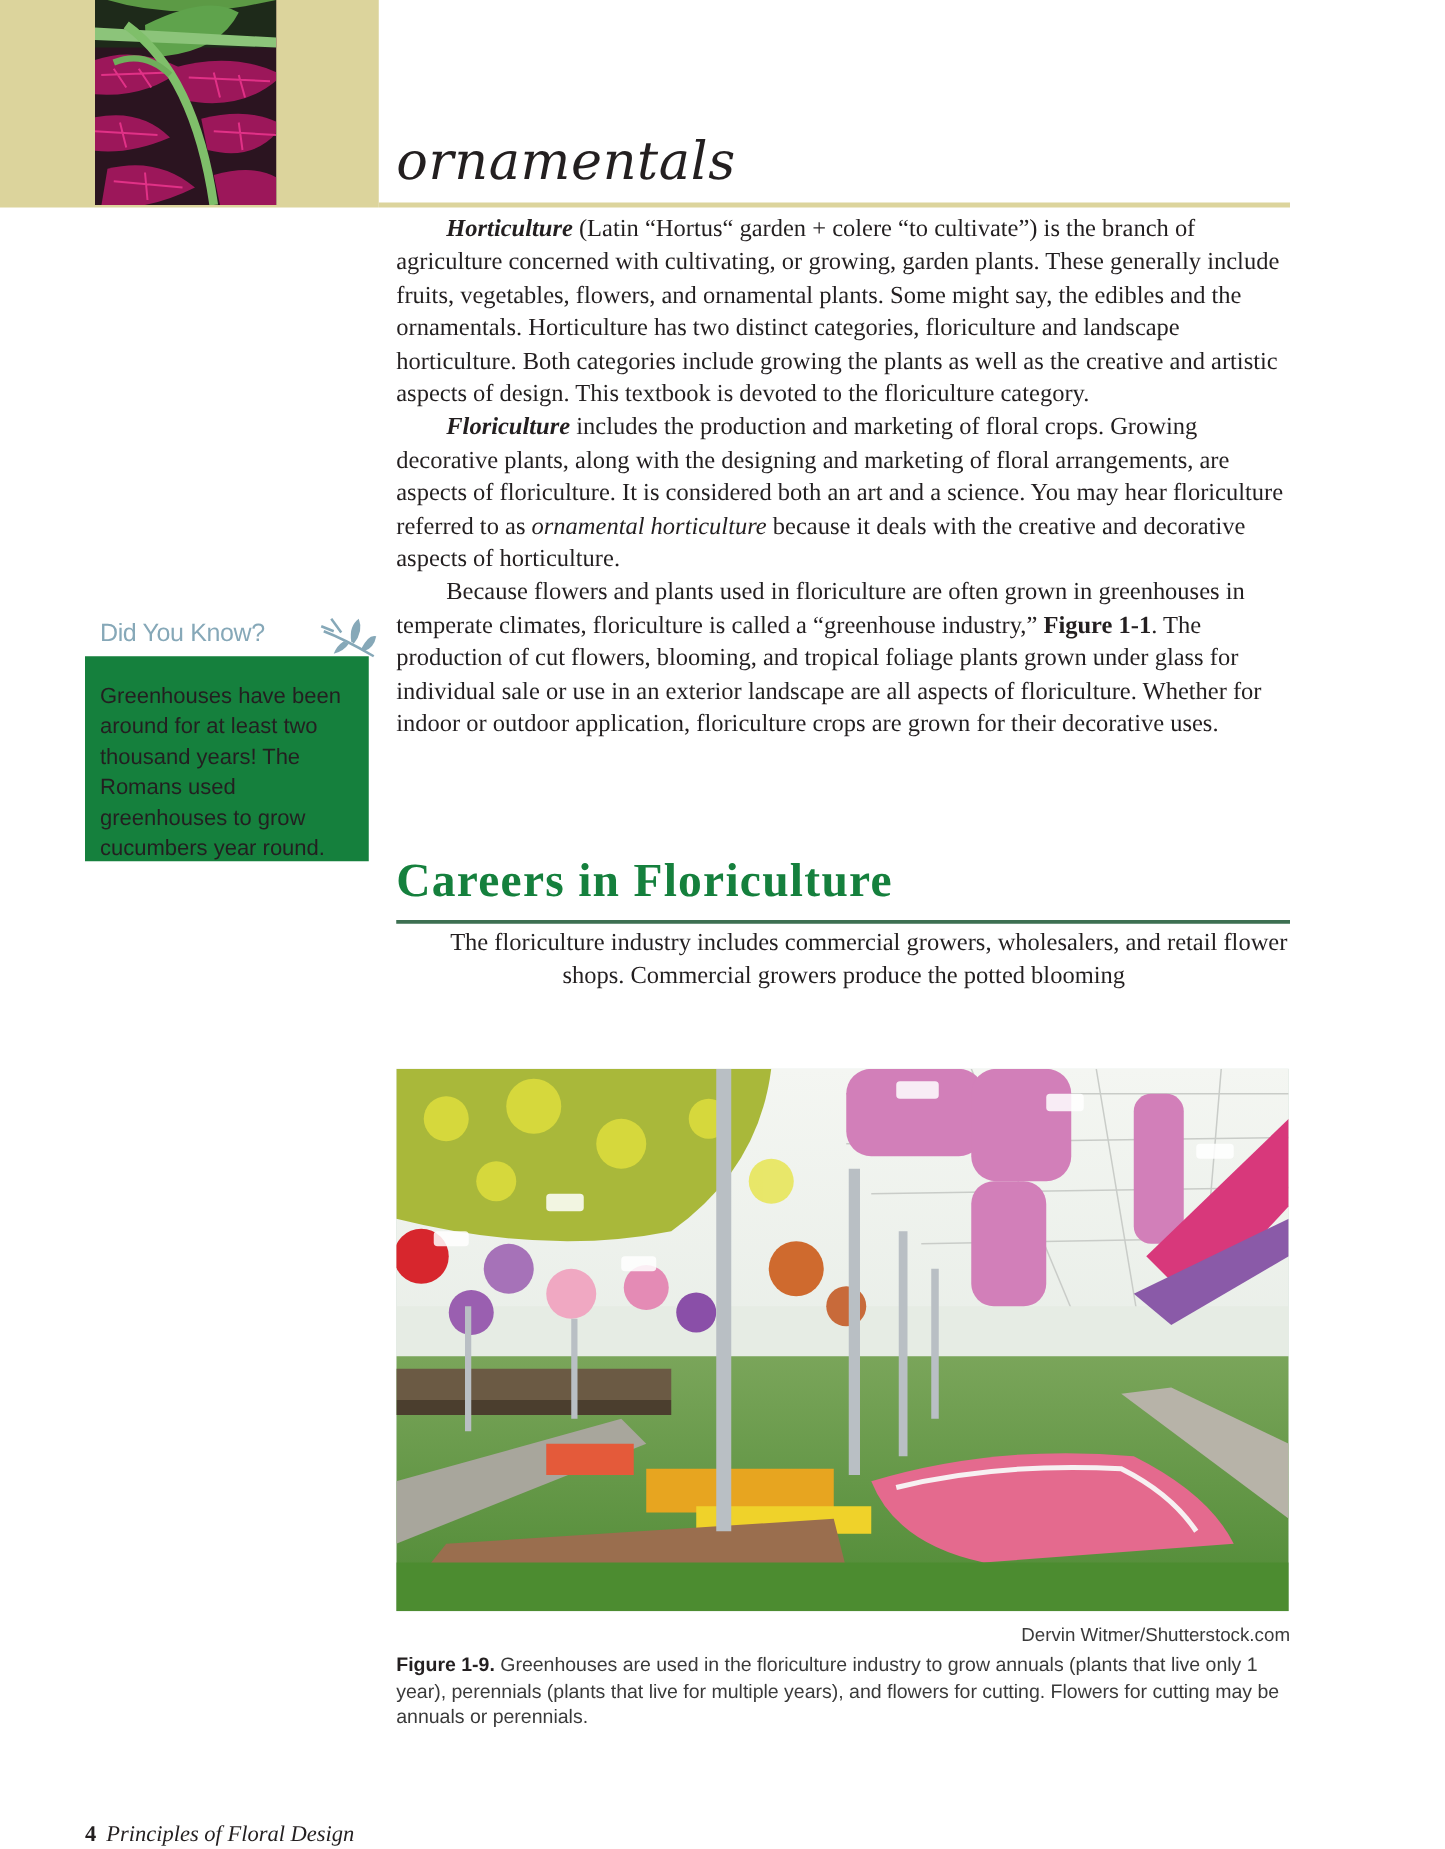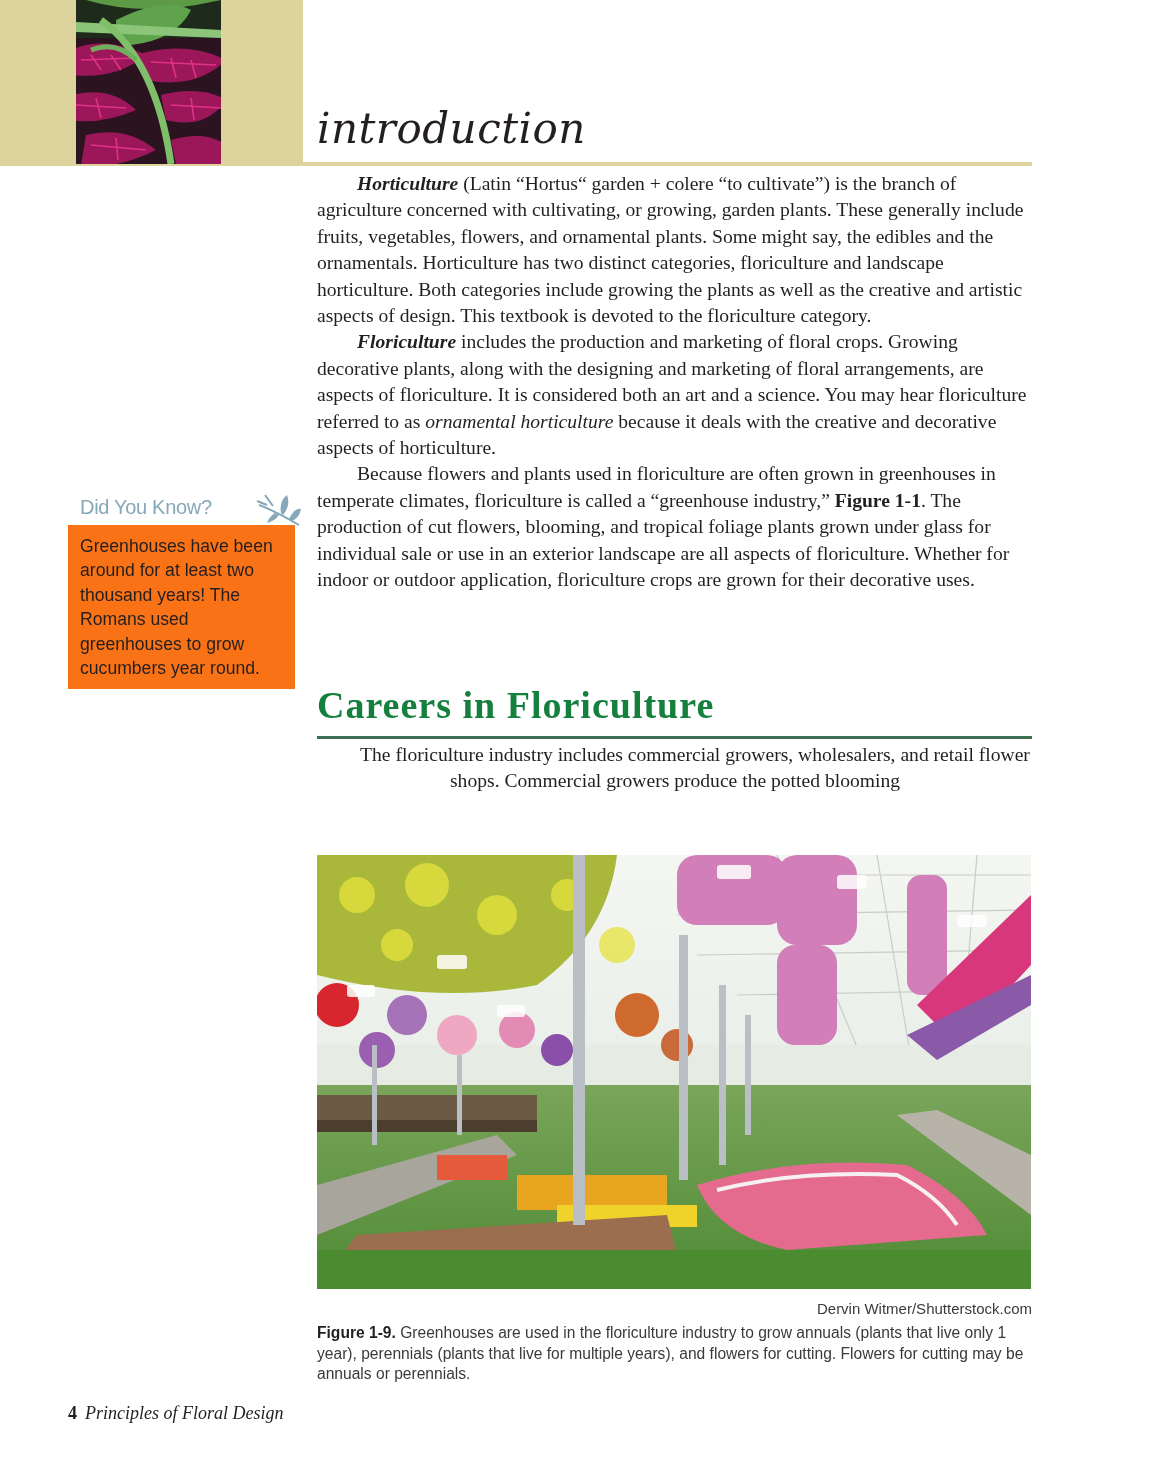--- a/index.html
+++ b/index.html
@@ -51,21 +51,21 @@
 
   
   .dyk-title {
     position: absolute; left: 80px; top: 497px;
     font-family: "Liberation Sans", sans-serif; font-size: 20px;
     color: #86a8b8; letter-spacing: -0.3px; line-height: 1;
   }
   .dyk-leaf { position: absolute; left: 255px; top: 491px; width: 48px; height: 38px; }
   .dyk-box {
     position: absolute; left: 68px; top: 525px; width: 227px; height: 164px;
-    background: #f97316; box-sizing: border-box; padding: 9px 10px 0 12px;
+    background: #15803d; box-sizing: border-box; padding: 19px 10px 0 12px;
     font-family: "Liberation Sans", sans-serif; font-size: 17.6px;
     line-height: 24.4px; color: #231f20;
   }
 
   
   .figure-photo {
     position: absolute; left: 317px; top: 855px; width: 714px; height: 434px;
     overflow: hidden; background: #d8e3dc;
   }
   .figure-credit {
@@ -73,21 +73,21 @@
     font-family: "Liberation Sans", sans-serif; font-size: 15px; color: #3a3a3a;
   }
   .figure-caption {
     position: absolute; left: 317px; top: 1323px; width: 716px;
     font-family: "Liberation Sans", sans-serif; font-size: 15.6px;
     line-height: 20.6px; color: #3a3a3a;
   }
   .figure-caption .fig-label { font-weight: bold; color: #231f20; }
 
   .footer {
-    position: absolute; left: 68px; top: 1403px;
+    position: absolute; left: 68px; top: 1457px;
     font-family: "Liberation Serif", serif; font-size: 18px; color: #231f20;
   }
   .footer .pg { font-weight: bold; margin-right: 8px; }
   .footer .book { font-style: italic; }
 </style>
 </head>
 <body>
 
 <div class="gold-band"></div>
 <div class="thumb" aria-label="coleus leaves photo">
@@ -109,21 +109,21 @@
       <path d="M95 105 L145 108 M115 98 L118 120"></path>
       <path d="M15 145 L70 150 M40 138 L42 160"></path>
     </g>
     <path d="M10 0 Q60 15 120 5 L145 0 Z" fill="#5c9a45"></path>
     <path d="M40 20 Q90 -5 115 10 Q100 40 55 45 Q40 40 40 20 Z" fill="#5fa34c"></path>
     <path d="M0 22 L145 30 L145 38 L0 32 Z" fill="#8cc47a"></path>
     <path d="M25 20 Q80 60 95 164" stroke="#7fbf6a" stroke-width="7" fill="none"></path>
     <path d="M15 50 Q40 40 60 60" stroke="#6fae5b" stroke-width="5" fill="none"></path>
   </svg>
 </div>
-<h1 class="chapter-title">introduction</h1>
+<h1 class="chapter-title">ornamentals</h1>
 <div class="gold-rule"></div>
 
 <div class="body-col intro-block">
   <p><b><i>Horticulture</i></b><span> (Latin “Hortus“ garden + colere “to cultivate”) is the branch of agriculture concerned with cultivating, or growing, garden plants. These generally include fruits, vegetables, flowers, and ornamental plants. Some might say, the edibles and the ornamentals. Horticulture has two distinct categories, floriculture and landscape horticulture. Both categories include growing the plants as well as the creative and artistic aspects of design. This textbook is devoted to the floriculture category.</span></p>
   <p><b><i>Floriculture</i></b><span> includes the production and marketing of floral crops. Growing decorative plants, along with the designing and marketing of floral arrangements, are aspects of floriculture. It is considered both an art and a science. You may hear floriculture referred to as </span><i>ornamental horticulture</i><span> because it deals with the creative and decorative aspects of horticulture.</span></p>
   <p><span>Because flowers and plants used in floriculture are often grown in greenhouses in temperate climates, floriculture is called a “greenhouse industry,” </span><b>Figure 1-1</b><span>. The production of cut flowers, blooming, and tropical foliage plants grown under glass for individual sale or use in an exterior landscape are all aspects of floriculture. Whether for indoor or outdoor application, floriculture crops are grown for their decorative uses.</span></p>
 </div>
 
 <div class="dyk-title">Did You Know?</div>
 <svg class="dyk-leaf" viewBox="0 0 48 38">

